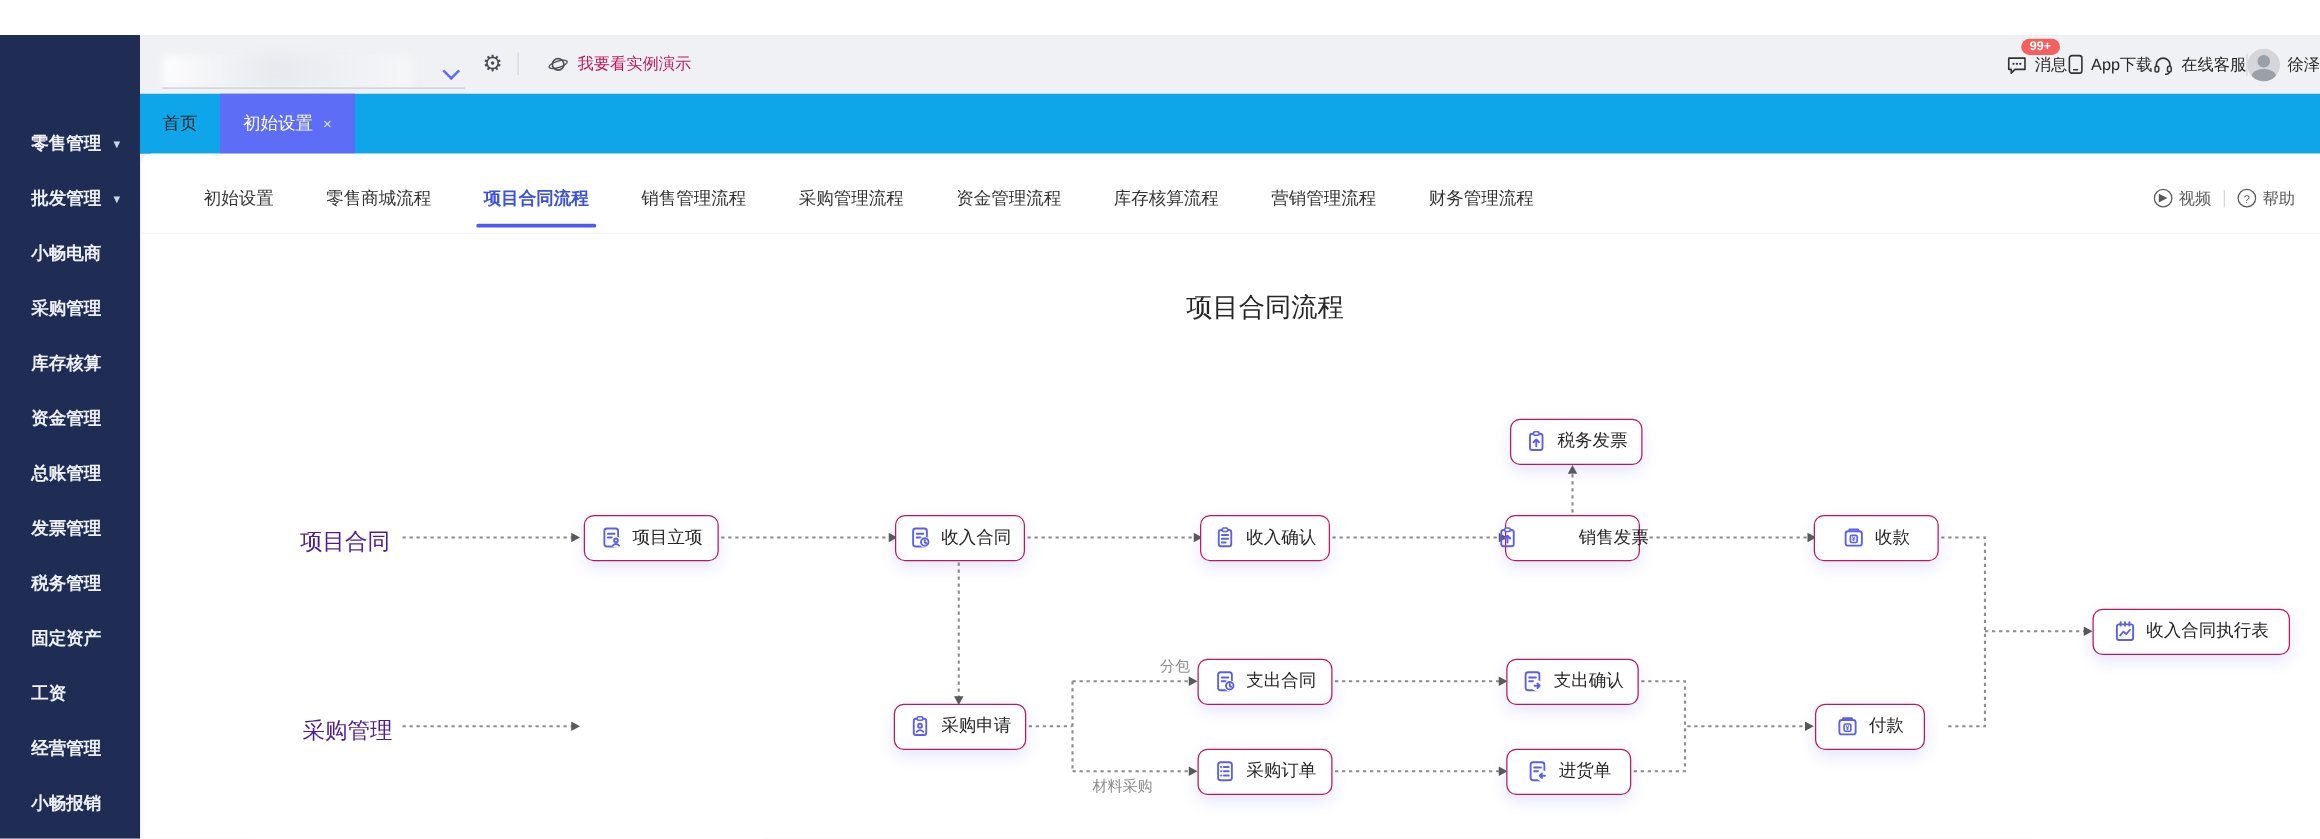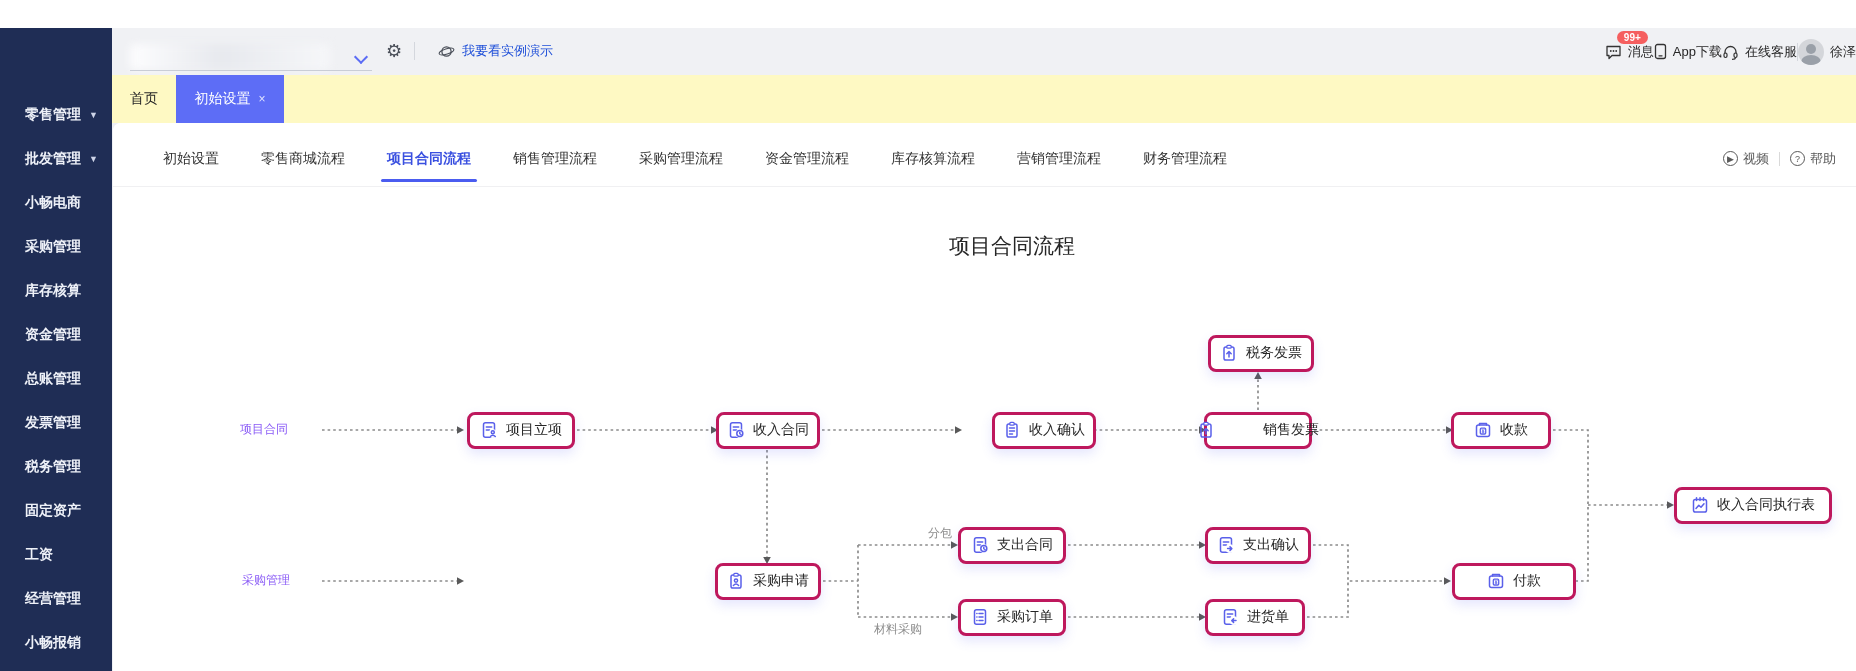--- a/index.html
+++ b/index.html
@@ -30,33 +30,33 @@
     display:flex; align-items:center; }
   .redact { position:absolute; left:18px; top:16px; width:200px; height:26px; border-radius:4px;
     background:linear-gradient(90deg,#fdfdfe 0%,#e7e9ee 45%,#f6f7f9 100%); filter:blur(4px); }
   .sel-underline { position:absolute; left:18px; top:42px; width:242px; height:1px; background:#c9cdd6; }
   .chev { position:absolute; left:243px; top:22px; width:12px; height:12px; }
   .chev:before { content:""; position:absolute; left:1px; top:2px; width:8px; height:8px;
     border-right:2px solid #5b6cf5; border-bottom:2px solid #5b6cf5; transform:rotate(45deg); }
   .gear { position:absolute; left:274px; top:13px; font-size:18px; color:#4a4f59; line-height:20px; }
   .hdr-div { position:absolute; top:14px; width:1px; height:18px; background:#d4d7dd; }
   .demo { position:absolute; left:326px; top:14px; display:flex; align-items:center; gap:7px;
-    font-size:13px; color:#1d4ed8; cursor:pointer; }
+    font-size:13px; color:#be185d; cursor:pointer; }
   .hdr-right { position:absolute; right:0; top:0; height:47px; display:flex; align-items:center; 
     padding-right:0; }
   .hdr-link { display:flex; align-items:center; gap:6px; font-size:13px; color:#262626; cursor:pointer; position:relative; }
   .badge { position:absolute; top:-12px; left:12px; background:#f55f5f; color:#fff; font-size:10px;
     padding:1px 7px; border-radius:9px; font-weight:bold; }
   .avatar { width:26px; height:26px; border-radius:50%; background:#d4d6da; position:relative; overflow:hidden; flex:none; }
   .avatar:before { content:""; position:absolute; left:8px; top:5px; width:10px; height:10px; border-radius:50%; background:#9aa0a8; }
   .avatar:after  { content:""; position:absolute; left:3px; top:16px; width:20px; height:14px; border-radius:50%; background:#9aa0a8; }
   .uname { font-size:13px; color:#262626; white-space:nowrap; }
 
   
-  .wtabs { position:absolute; left:112px; top:75px; right:0; height:48px; background:#fef9c3; z-index:2;
+  .wtabs { position:absolute; left:112px; top:75px; right:0; height:48px; background:#0ea5e9; z-index:2;
     display:flex; align-items:stretch; }
   .wtab-home { width:64px; display:flex; align-items:center; justify-content:center; font-size:14px;
     color:#262626; cursor:pointer; }
   .wtab-active { width:108px; background:#5d6df6; color:#fff; font-size:14px; display:flex;
     align-items:center; justify-content:center; gap:8px; cursor:pointer; }
   .wtab-active .x { font-size:12px; color:#dfe3ff; cursor:pointer; }
 
   
   .panel { position:absolute; left:113px; top:123px; right:0; bottom:0; background:#fff;
     border-top-left-radius:8px; z-index:2; }
@@ -74,25 +74,25 @@
     color:#595959; padding-bottom:6px; }
   .ico-circ { width:15px; height:15px; border:1px solid #595959; border-radius:50%; display:inline-flex;
     align-items:center; justify-content:center; font-size:9px; color:#595959; }
   .ftab-right .vdiv { width:1px; height:14px; background:#d9d9d9; }
   .ft-item { display:flex; align-items:center; gap:5px; cursor:pointer; }
 
   
   .dg-title { position:absolute; left:912px; top:232px; width:200px; text-align:center;
     font-size:21px; color:#262626; font-weight:500; z-index:5; }
   #edge-svg { position:absolute; left:0; top:0; z-index:4; }
-  .node { position:absolute; height:37px; background:#fff; border:3px solid #be185d; border-radius:8px;
+  .node { position:absolute; height:37px; background:#fff; border:1px solid #be185d; border-radius:8px;
     display:flex; align-items:center; justify-content:center; gap:8px; font-size:14px; color:#262626;
     box-shadow:0 5px 12px rgba(95,99,240,.16); z-index:5; cursor:pointer; white-space:nowrap; }
   .node svg { flex:none; }
-  .dg-label { position:absolute; font-size:12px; color:#8b5cf6; font-weight:500; z-index:5; white-space:nowrap; }
+  .dg-label { position:absolute; font-size:18px; color:#4c1d95; font-weight:500; z-index:5; white-space:nowrap; }
   .dg-elabel { position:absolute; font-size:12px; color:#8c8c8c; z-index:5; white-space:nowrap; }
 </style>
 </head>
 <body>
 
 <div id="app">
   <div class="top-white"></div>
   <div class="gray-bg"></div>
 
   <div class="navy-col">
@@ -273,21 +273,21 @@
         <svg width="18" height="18" viewBox="0 0 18 18">
           <rect x="3.5" y="1.8" width="11" height="14.4" rx="2" fill="none" stroke="#5a60ea" stroke-width="1.5" stroke-linecap="round" stroke-linejoin="round"></rect>
           <line x1="6.3" y1="6" x2="11.7" y2="6" fill="none" stroke="#5a60ea" stroke-width="1.5" stroke-linecap="round" stroke-linejoin="round"></line>
           <line x1="6.3" y1="9" x2="9.5" y2="9" fill="none" stroke="#5a60ea" stroke-width="1.5" stroke-linecap="round" stroke-linejoin="round"></line>
           <circle cx="12.8" cy="12.6" r="4.4" fill="#fff"></circle>
           <circle cx="12.8" cy="12.6" r="3" fill="none" stroke="#5a60ea" stroke-width="1.5" stroke-linecap="round" stroke-linejoin="round"></circle>
           <path d="M12.8 11.2v1.5l1.2 .8" fill="none" stroke="#5a60ea" stroke-width="1.5" stroke-linecap="round" stroke-linejoin="round"></path>
         </svg>
         <span>收入合同</span>
       </div>
-      <div class="node" style="left: 960px; top: 411.5px; width: 104px; margin-left: 32px;">
+      <div class="node" style="left: 960px; top: 411.5px; width: 104px;">
         <svg width="18" height="18" viewBox="0 0 18 18">
           <rect x="4" y="3" width="10" height="13" rx="1.8" fill="none" stroke="#5a60ea" stroke-width="1.5" stroke-linecap="round" stroke-linejoin="round"></rect>
           <rect x="6.8" y="1.4" width="4.4" height="2.8" rx="1" fill="#fff" stroke="#5a60ea" stroke-width="1.3"></rect>
           <line x1="6.5" y1="7" x2="11.5" y2="7" fill="none" stroke="#5a60ea" stroke-width="1.5" stroke-linecap="round" stroke-linejoin="round"></line>
           <line x1="6.5" y1="10" x2="11.5" y2="10" fill="none" stroke="#5a60ea" stroke-width="1.5" stroke-linecap="round" stroke-linejoin="round"></line>
           <line x1="6.5" y1="13" x2="9.5" y2="13" fill="none" stroke="#5a60ea" stroke-width="1.5" stroke-linecap="round" stroke-linejoin="round"></line>
         </svg>
         <span>收入确认</span>
       </div>
       <div class="node" style="left: 1204px; top: 411.5px; width: 108px; gap: 48px;">
@@ -370,21 +370,21 @@
       <div class="node" style="left: 1205px; top: 598.5px; width: 100px;">
         <svg width="18" height="18" viewBox="0 0 18 18">
           <rect x="3.5" y="1.8" width="11" height="14.4" rx="2" fill="none" stroke="#5a60ea" stroke-width="1.5" stroke-linecap="round" stroke-linejoin="round"></rect>
           <line x1="6.3" y1="6" x2="11.7" y2="6" fill="none" stroke="#5a60ea" stroke-width="1.5" stroke-linecap="round" stroke-linejoin="round"></line>
           <line x1="6.3" y1="9" x2="9.5" y2="9" fill="none" stroke="#5a60ea" stroke-width="1.5" stroke-linecap="round" stroke-linejoin="round"></line>
           <circle cx="12.8" cy="12.6" r="4.4" fill="#fff"></circle>
           <path d="M15 12.6h-4.2 M12.6 10.8l-1.8 1.8 1.8 1.8" fill="none" stroke="#5a60ea" stroke-width="1.5" stroke-linecap="round" stroke-linejoin="round"></path>
         </svg>
         <span>进货单</span>
       </div>
-      <div class="node" style="left: 1452px; top: 562.5px; width: 124px;">
+      <div class="node" style="left: 1452px; top: 562.5px; width: 88px;">
         <svg width="18" height="18" viewBox="0 0 18 18">
           <rect x="2.5" y="4" width="13" height="11.5" rx="2" fill="none" stroke="#5a60ea" stroke-width="1.5" stroke-linecap="round" stroke-linejoin="round"></rect>
           <path d="M5.5 4V2.5h7V4" fill="none" stroke="#5a60ea" stroke-width="1.5" stroke-linecap="round" stroke-linejoin="round"></path>
           <rect x="6.3" y="7.2" width="5.4" height="5.8" rx="1" fill="#fff" stroke="#5a60ea" stroke-width="1.3"></rect>
           <text x="9" y="12" font-size="5.6" fill="#5a60ea" text-anchor="middle" font-weight="bold">¥</text>
         </svg>
         <span>付款</span>
       </div>
       <div class="dg-label" style="left: 240px; top: 421px;">项目合同</div>
       <div class="dg-label" style="left: 242px; top: 572px;">采购管理</div>

